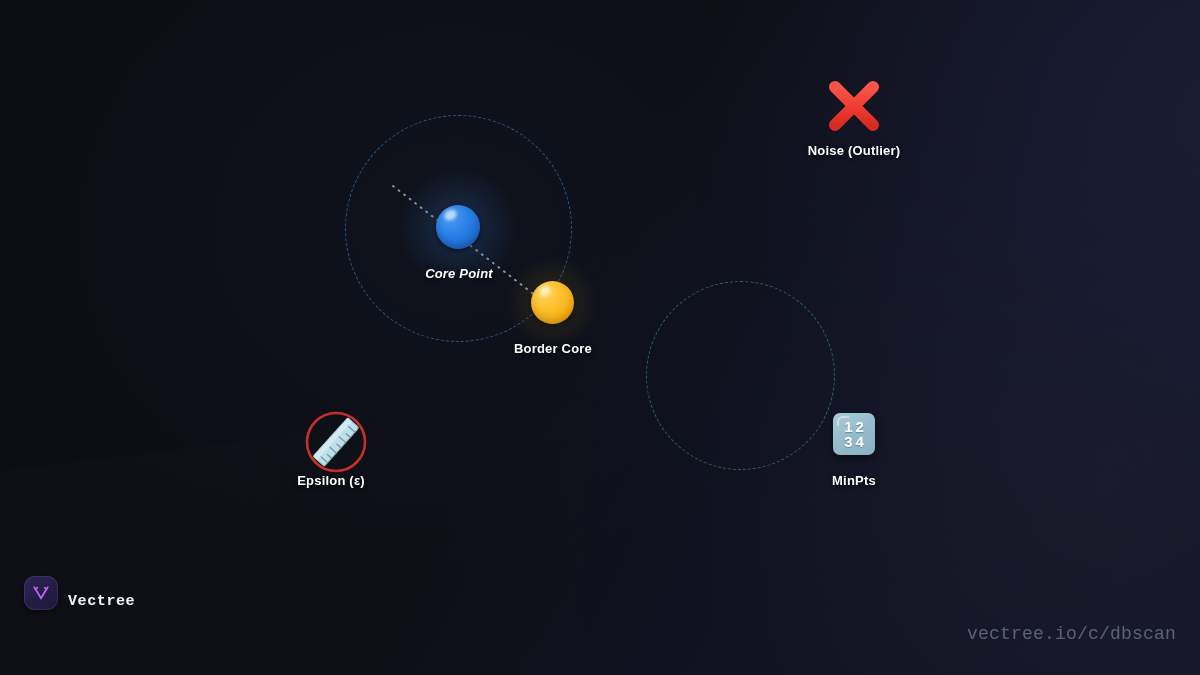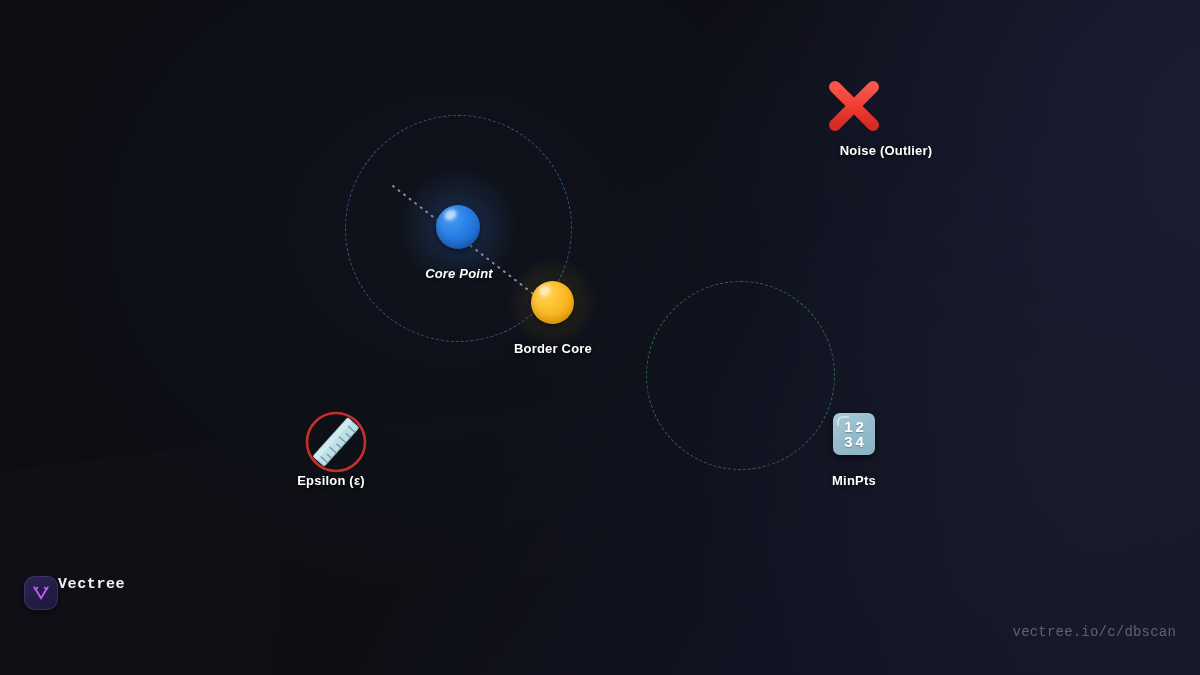--- a/index.html
+++ b/index.html
@@ -116,21 +116,21 @@
     color: #ffffff;
     font-size: 13px;
     font-weight: bold;
     letter-spacing: 0.2px;
     white-space: nowrap;
     text-shadow: 0 1px 4px rgba(0,0,0,0.85);
     transform: translateX(-50%);
   }
   #label-core   { left: 459px; top: 266px; font-style: italic; }
   #label-border { left: 553px; top: 341px; }
-  #label-noise  { left: 854px; top: 143px; margin-left: 32px; }
+  #label-noise  { left: 854px; top: 143px; }
   #label-eps    { left: 331px; top: 473px; }
   #label-minpts { left: 854px; top: 473px; }
 
   
   #noise-x {
     left: 824px; top: 76px;
     width: 60px; height: 60px;
   }
 
   
@@ -171,21 +171,22 @@
     border-top-left-radius: 6px;
     border-top: 2px solid rgba(255,255,255,0.45);
     border-left: 2px solid rgba(255,255,255,0.45);
     border-right: none; border-bottom: none;
   }
 
   
   #footer-brand {
     left: 24px; top: 576px;
     display: flex;
-    align-items: flex-start;
+    align-items: flex-end;
+    gap: 10px;
   }
   #brand-logo {
     width: 34px; height: 34px;
     border-radius: 11px;
     background: linear-gradient(145deg, #2c2554 0%, #231d45 55%, #1d1838 100%);
     box-shadow: 0 2px 6px rgba(0,0,0,0.5), inset 0 0 0 1px rgba(160,120,230,0.18);
     display: flex; align-items: center; justify-content: center;
   }
   #brand-name {
     color: #f2f2f6;
@@ -198,21 +199,21 @@
     left: 24px; top: 612px;
     color: #ffffff;
     font-size: 34px;
     font-weight: bold;
     letter-spacing: -0.2px;
   }
   #footer-url {
     right: 24px; top: 624px;
     color: #5e6270;
     font-family: "Liberation Mono", monospace;
-    font-size: 14px;
+    font-size: 18px;
     letter-spacing: 0.2px;
   }
 </style>
 </head>
 <body>
 
 <div id="stage">
 
   <div id="sheen-b" class="abs"></div>
   <div id="sheen-a" class="abs"></div>

